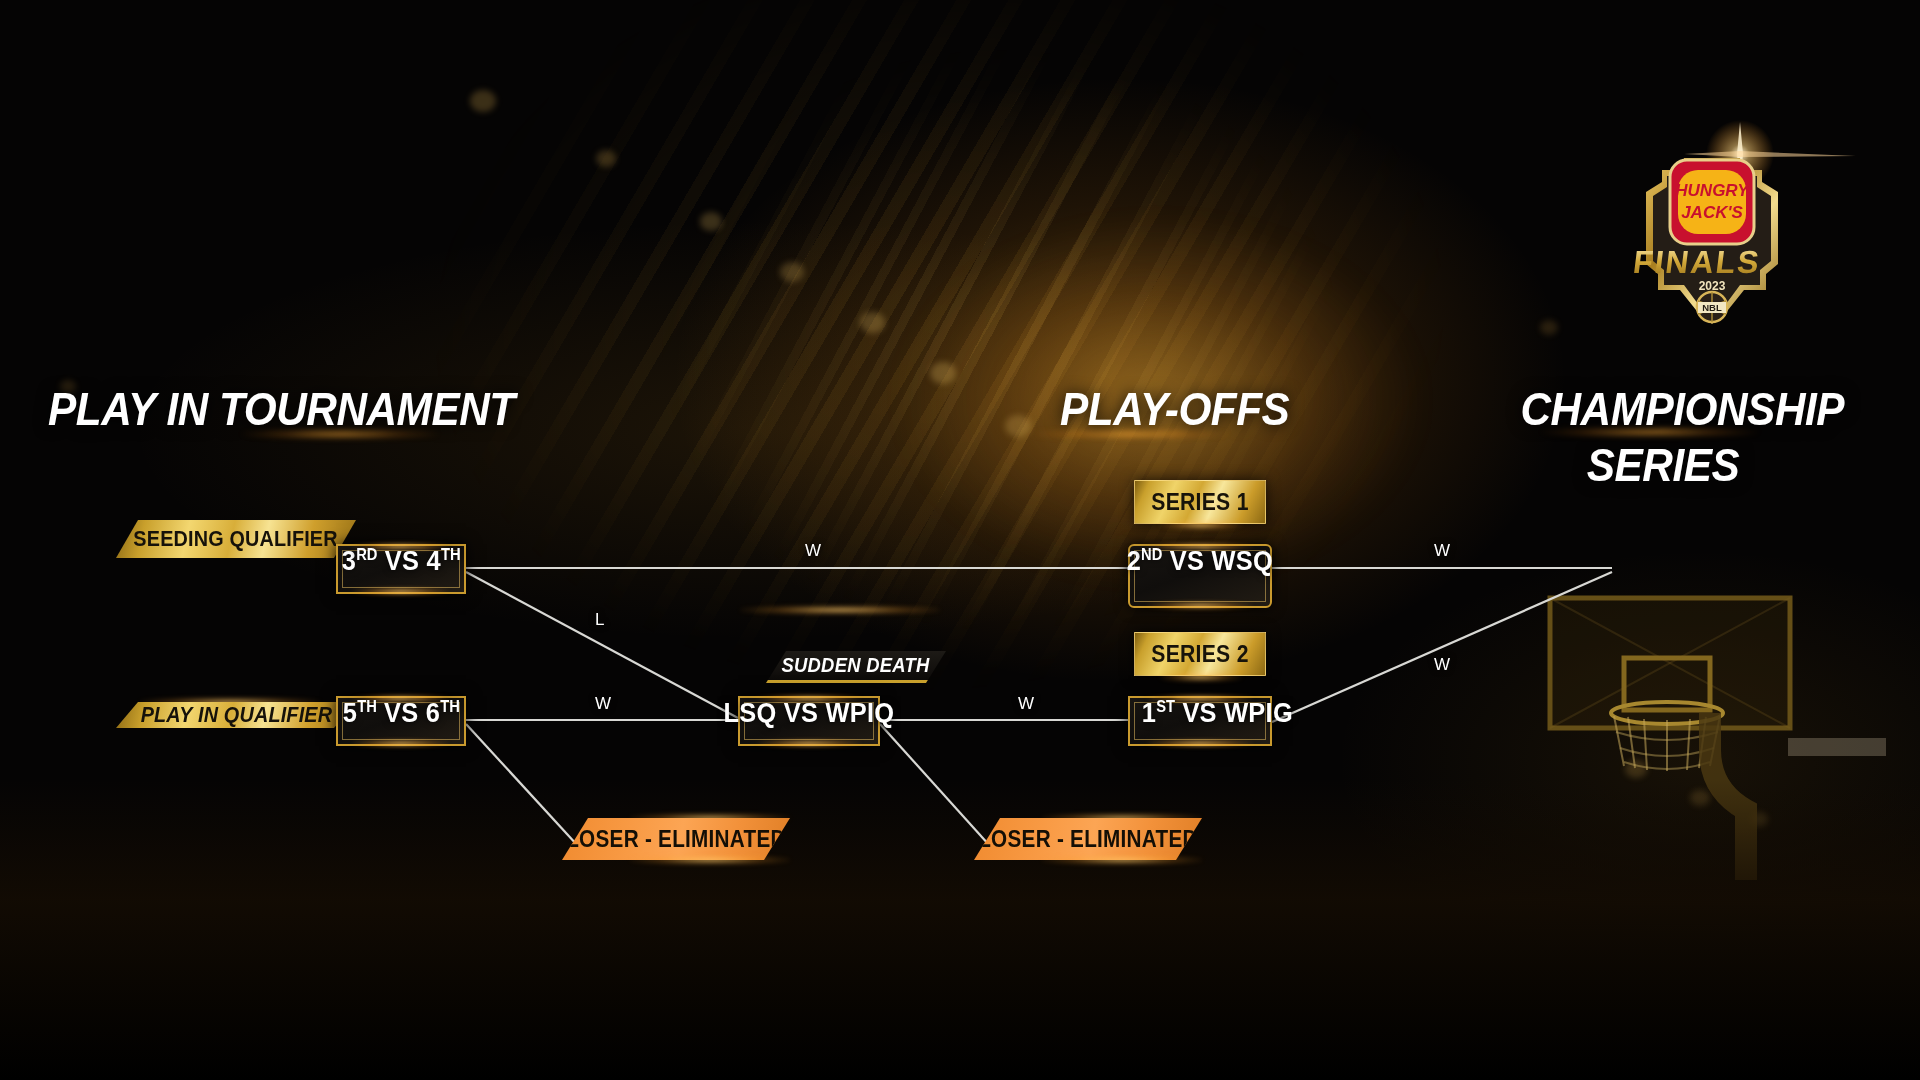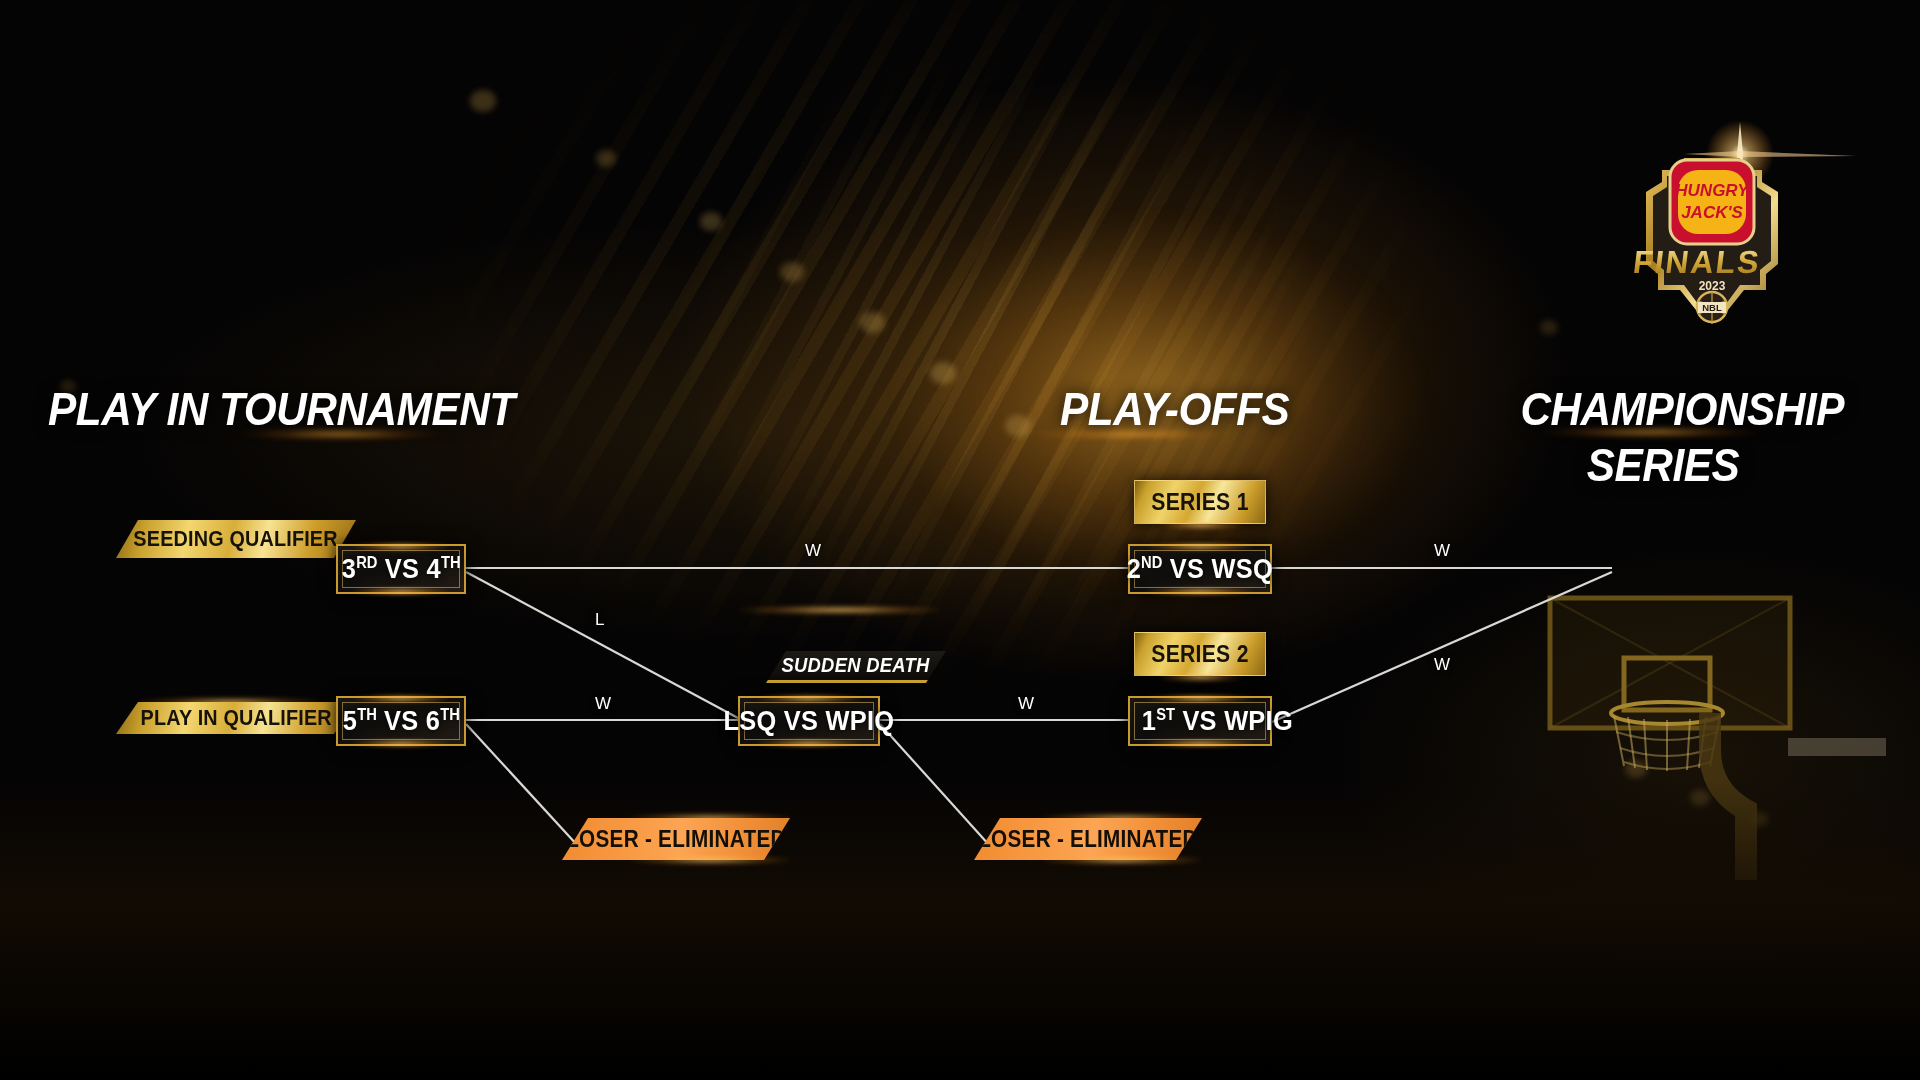--- a/index.html
+++ b/index.html
@@ -99,21 +99,21 @@
     position:absolute; color:#fff; font-size:17px; font-weight:400;
     letter-spacing:.5px; text-shadow:0 0 6px #000;
   }
 
   
   .match {
     position:absolute;
     border:2px solid #c99a2e;
     background:linear-gradient(160deg,#181512 0%,#100e0c 45%,#221c14 100%);
     box-shadow:0 0 14px rgba(0,0,0,.9);
-    display:flex; align-items:center; justify-content:center;
+    display:flex; align-items:flex-start; justify-content:center;
   }
   .match .inner {
     position:absolute; inset:4px;
     border:1px solid rgba(225,185,95,0.55);
     pointer-events:none;
   }
   .match .topglow, .match .botglow {
     position:absolute; left:12%; width:76%; height:7px;
     background:radial-gradient(ellipse at center, rgba(255,205,110,0.95) 0%, rgba(255,160,40,0.35) 45%, rgba(0,0,0,0) 78%);
     filter:blur(2px); pointer-events:none;
@@ -326,21 +326,21 @@
   </div>
 
   <div class="match" style="left:336px; top:544px; width:130px; height:50px;">
     <div class="inner"></div>
     <div class="topglow"></div>
     <div class="botglow"></div>
     <span class="label"><span>3</span><sup>RD</sup> VS <span>4</span><sup>TH</sup></span>
   </div>
 
   <div class="banner-glow" style="left:140px;top:698px;width:180px;"></div>
-  <div class="gold-banner" style="left:116px; top:702px; width:240px; height:32px;">
+  <div class="gold-banner" style="left:116px; top:702px; width:240px; height:26px;font-style:italic;">
     <span class="label">PLAY IN QUALIFIER</span>
   </div>
 
   <div class="match" style="left:336px; top:696px; width:130px; height:50px;">
     <div class="inner"></div>
     <div class="topglow"></div>
     <div class="botglow"></div>
     <span class="label"><span>5</span><sup>TH</sup> VS <span>6</span><sup>TH</sup></span>
   </div>
 
@@ -367,21 +367,21 @@
   <div class="orange-banner" style="left:974px; top:818px; width:228px; height:42px;">
     <span class="label">LOSER - ELIMINATED</span>
   </div>
   <div class="banner-glow" style="left:1042px;top:856px;width:160px;"></div>
 
   <div class="gold-chip" style="left:1134px; top:480px; width:132px; height:44px;">
     <span class="label">SERIES 1</span>
   </div>
   <div class="banner-glow" style="left:1160px;top:521px;width:82px;"></div>
 
-  <div class="match" style="left:1128px; top:544px; width:144px; height:50px;">
+  <div class="match" style="left:1128px; top:544px; width:144px; height:64px;border-radius:6px;">
     <div class="inner"></div>
     <div class="topglow"></div>
     <div class="botglow"></div>
     <span class="label"><span>2</span><sup>ND</sup><span> VS WSQ</span></span>
   </div>
 
   <div class="gold-chip" style="left:1134px; top:632px; width:132px; height:44px;">
     <span class="label">SERIES 2</span>
   </div>
   <div class="banner-glow" style="left:1160px;top:673px;width:82px;"></div>

